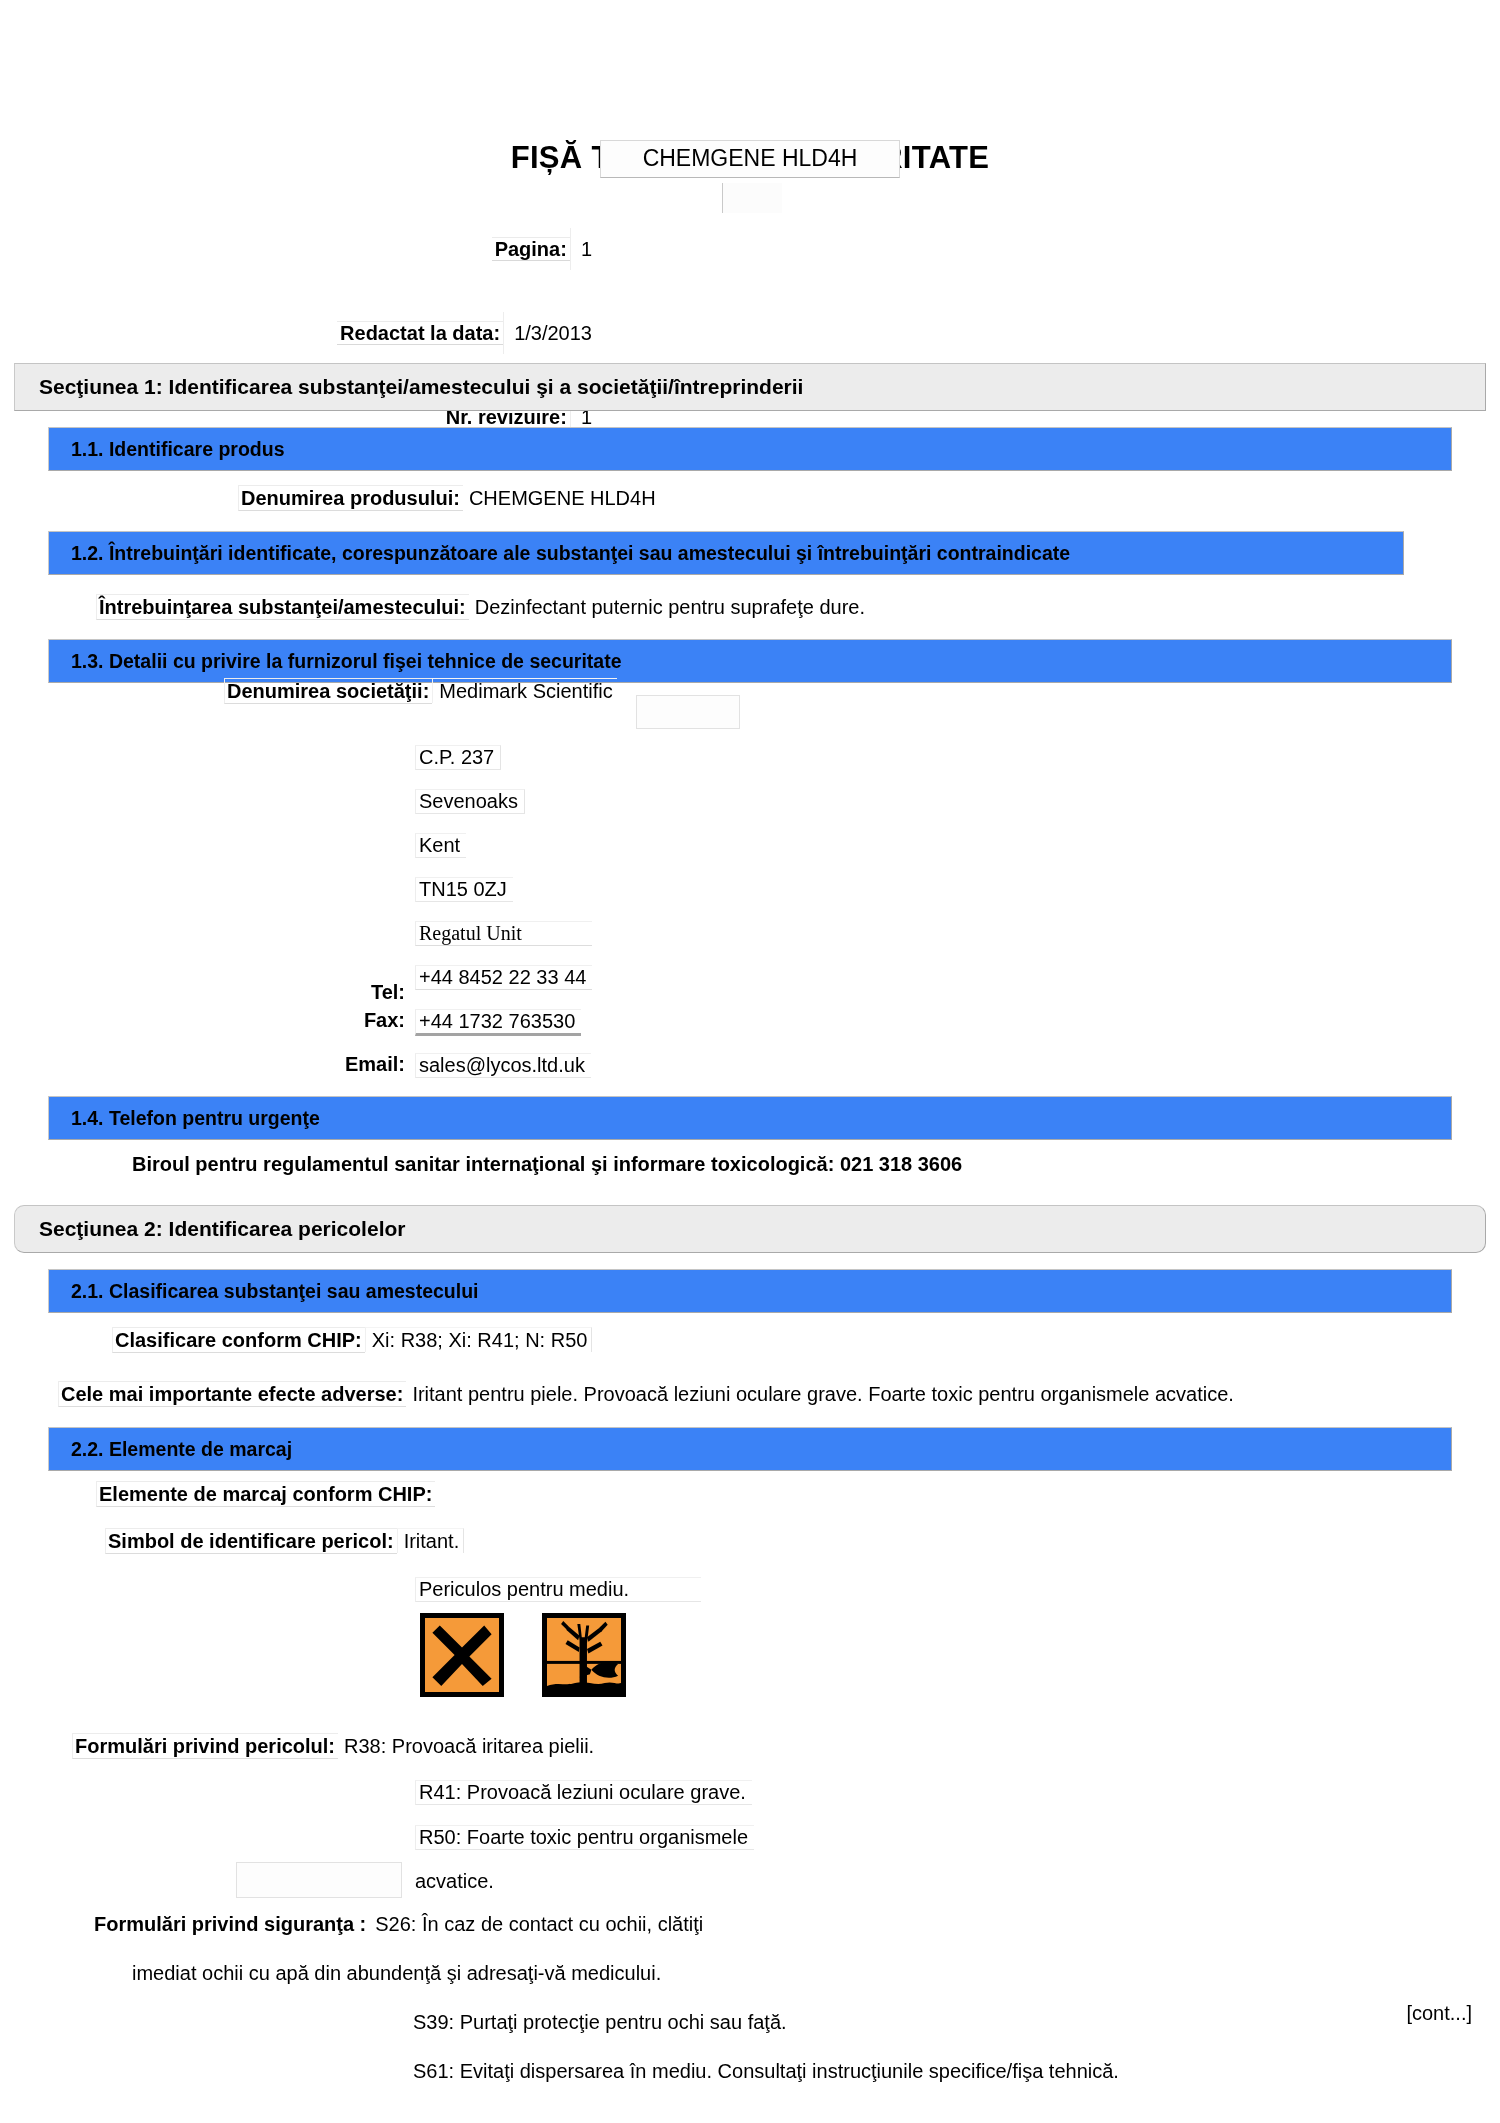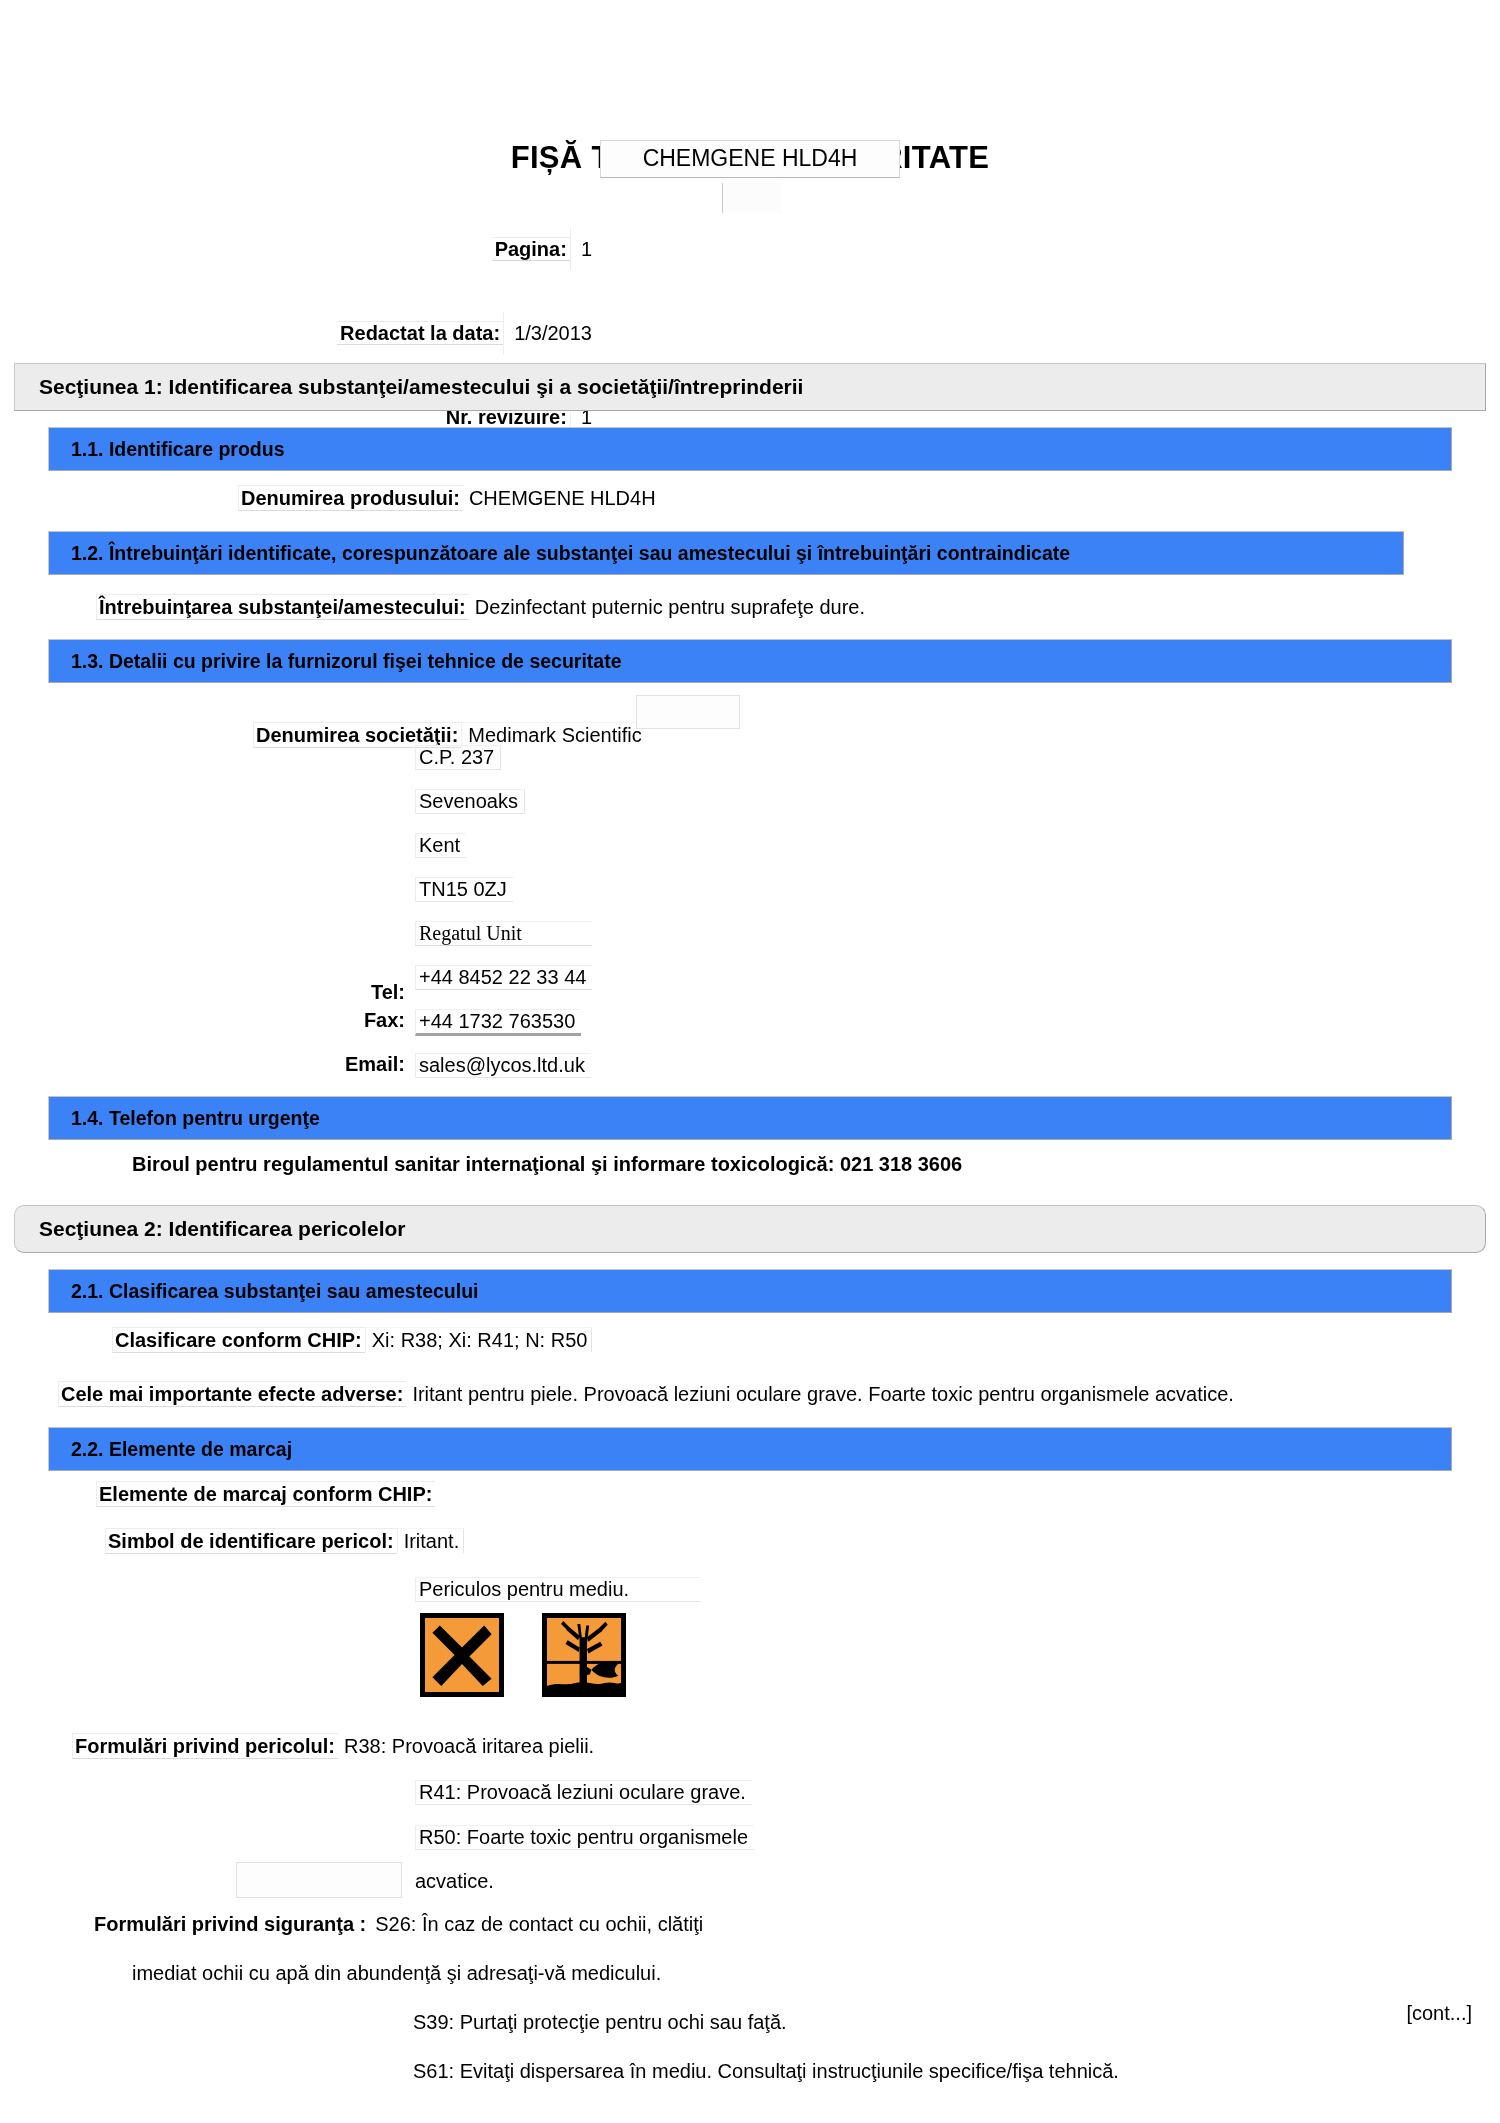--- a/index.html
+++ b/index.html
@@ -226,21 +226,21 @@
 </div>
 
 <div class="field" style="top:596px; left:96px;">
   <span class="flabel">Întrebuinţarea substanţei/amestecului:</span><span class="fvalue plain">Dezinfectant puternic pentru suprafeţe dure.</span>
 </div>
 
 <div class="subsection-bar" style="top:639px;">
   <span>1.3. Detalii cu privire la furnizorul fişei tehnice de securitate</span>
 </div>
 
-<div class="field" style="top:724px; left:224px;margin-left:29px;">
+<div class="field" style="top:680px; left:224px;">
   <span class="flabel">Denumirea societăţii:</span><span class="fvalue">Medimark Scientific</span>
 </div>
 
 <div class="ghost-box" style="top:695px; left:636px; width:104px; height:34px;"></div>
 
 <div class="val-left boxed rbar" style="top:745px; left:415px;">C.P. 237</div>
 <div class="val-left boxed rbar" style="top:789px; left:415px;">Sevenoaks</div>
 <div class="val-left boxed" style="top:833px; left:415px;">Kent</div>
 <div class="val-left boxed" style="top:877px; left:415px;">TN15 0ZJ</div>
 <div class="val-left boxed" style="top:921px; left:415px; border-bottom:1px solid #dddddd; padding-right:70px;font-family:Liberation Serif, serif;">Regatul Unit</div>

